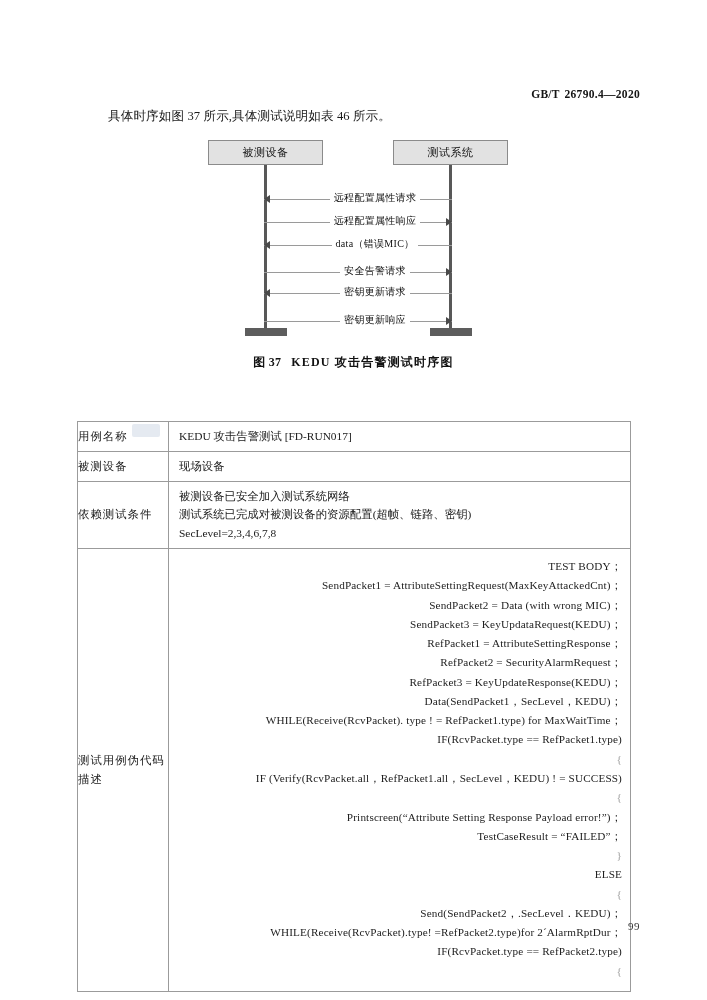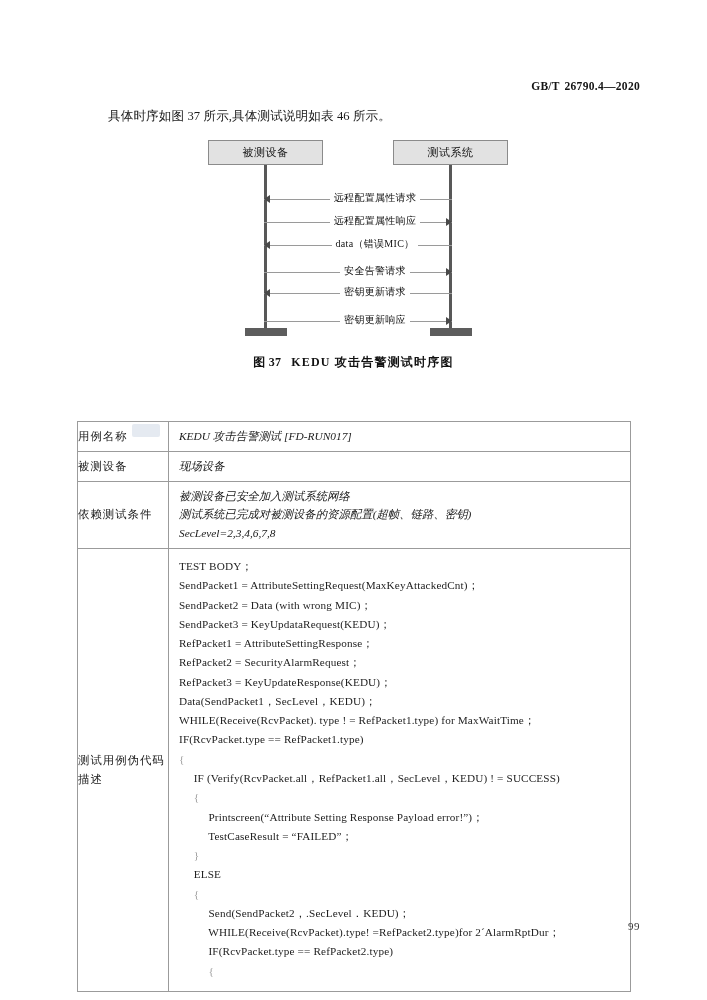--- a/index.html
+++ b/index.html
@@ -13,21 +13,21 @@
     height: 1000px;
     background: #ffffff;
     overflow: hidden;
     font-family: "Liberation Serif", "DejaVu Serif", serif;
     color: #1a1a1a;
   }
 
   
   .std-header {
     position: absolute;
-    top: 80px;
+    top: 88px;
     right: 67px;
     font-family: "Liberation Serif", serif;
     font-size: 11.5px;
     font-weight: bold;
     letter-spacing: 0.3px;
     color: #141414;
     white-space: nowrap;
   }
   .std-header .hdr-gbt { letter-spacing: 0.2px; }
   .std-header .hdr-num { margin-left: 5px; font-weight: bold; }
@@ -175,32 +175,32 @@
     padding: 5px 8px 5px 10px;
     line-height: 1.65;
   }
   .cell-label {
     text-align: left;
     letter-spacing: 1px;
     padding: 5px 6px 5px 8px;
   }
   .cell-label.multiline { line-height: 1.7; }
 
-  .row-line { white-space: nowrap; font-style: italic; }
+  .row-line { white-space: nowrap; }
 
   
   .code-cell {
     padding: 8px 8px 10px 10px;
     font-family: "Liberation Serif", "DejaVu Serif", serif;
     font-size: 11.2px;
     line-height: 1.72;
     letter-spacing: 0.15px;
     color: #1d1d1d;
   }
-  .code-line { white-space: pre; }
+  .code-line { white-space: pre; text-align: right; }
   .code-line.brace { color: #9d9d9d; }
 
   
   .watermark {
     position: absolute;
     top: 424px;
     left: 132px;
     width: 28px;
     height: 13px;
     background: #cfd9e6;

